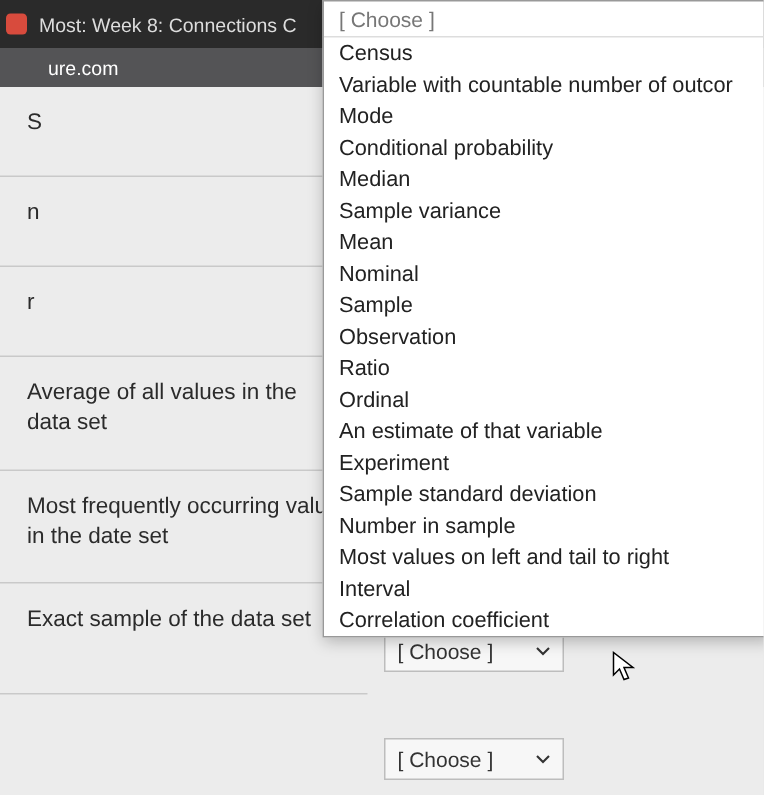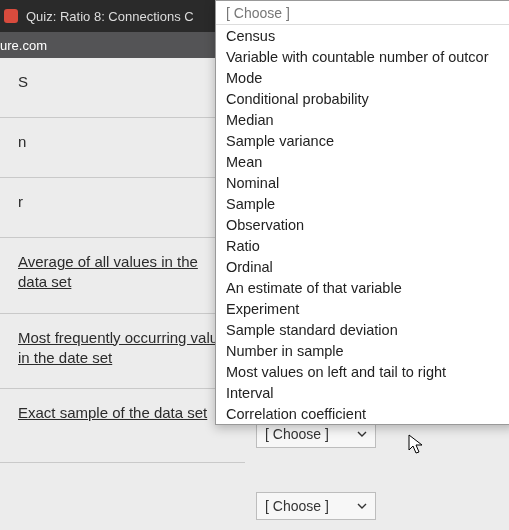--- a/index.html
+++ b/index.html
@@ -27,21 +27,21 @@
     height: 26px;
     background: #545456;
     color: #eee;
     font-size: 13px;
     display: flex;
     align-items: center;
     padding-left: 0;
     white-space: nowrap;
     overflow: hidden;
   }
-  .urlbar .host { color: #fff; }
+  .urlbar .host { color: #fff; padding-left: 32px; }
   .urlbar .path { color: #cfcfd2; }
 
   .page {
     position: relative;
     background: #ececec;
     height: calc(530px - 32px - 26px);
   }
 
   .prompt-col {
     position: absolute;
@@ -53,21 +53,21 @@
     border-bottom: 1px solid #c9c9c9;
     padding: 14px 14px 20px 18px;
     color: #2b2b2b;
     font-size: 15px;
     line-height: 1.35;
     min-height: 62px;
     display: flex;
     align-items: flex-start;
   }
   .prompt.short { min-height: 60px; }
-  .prompt.tall { min-height: 74px; text-decoration: underline; }
+  .prompt.tall { min-height: 74px; }
 
   .select-wrap {
     position: absolute;
     display: flex;
     align-items: center;
   }
   .select-box {
     height: 28px;
     border: 1px solid #bdbdbd;
     background: #f7f7f7;
@@ -118,21 +118,21 @@
     position: absolute;
     z-index: 60;
     pointer-events: none;
   }
 </style>
 </head>
 <body>
 
 <div class="tabbar">
   <div class="favicon"></div>
-  <span>Quiz: Ratio 8: Connections C</span>
+  <span>Most: Week 8: Connections C</span>
 </div>
 
 <div class="urlbar">
   <span class="host">ure.com</span>
 </div>
 
 <div class="page">
 
   <div class="prompt-col">
     <div class="prompt short">

